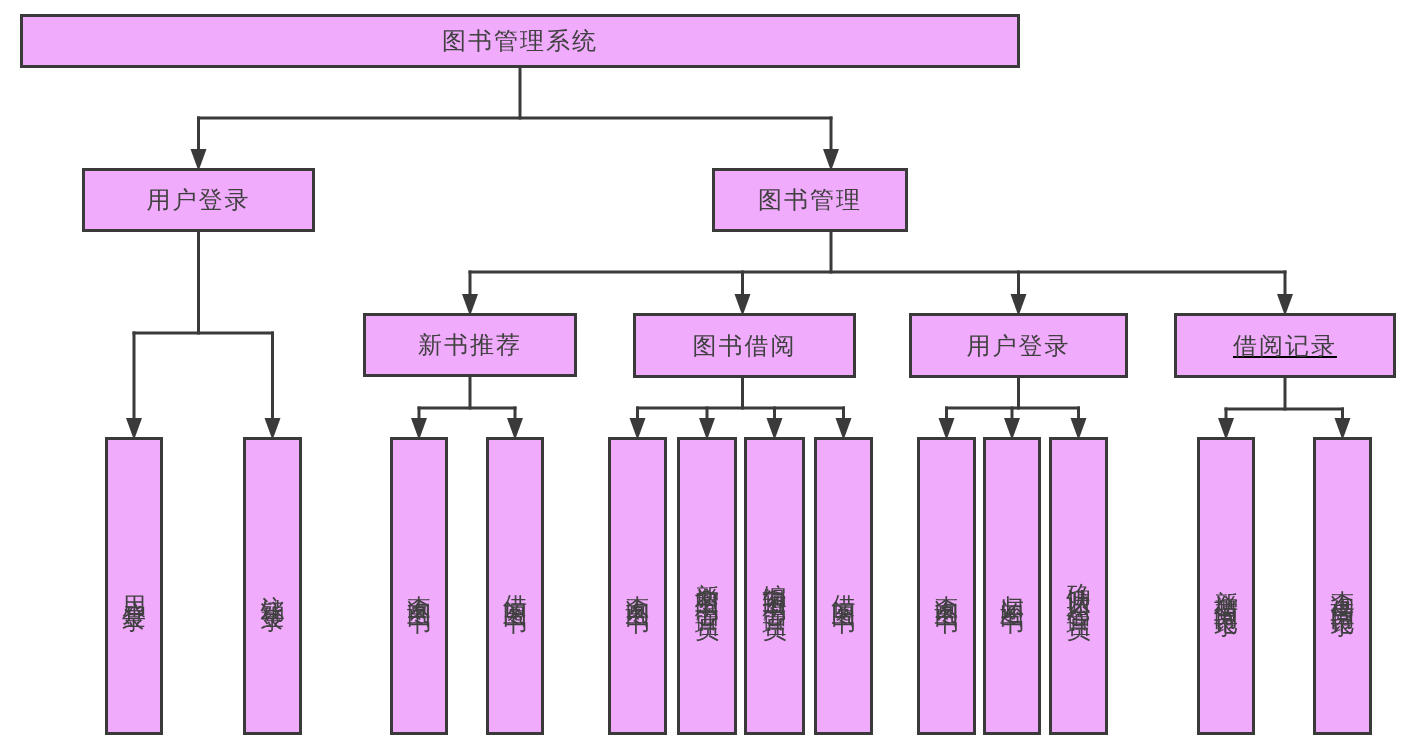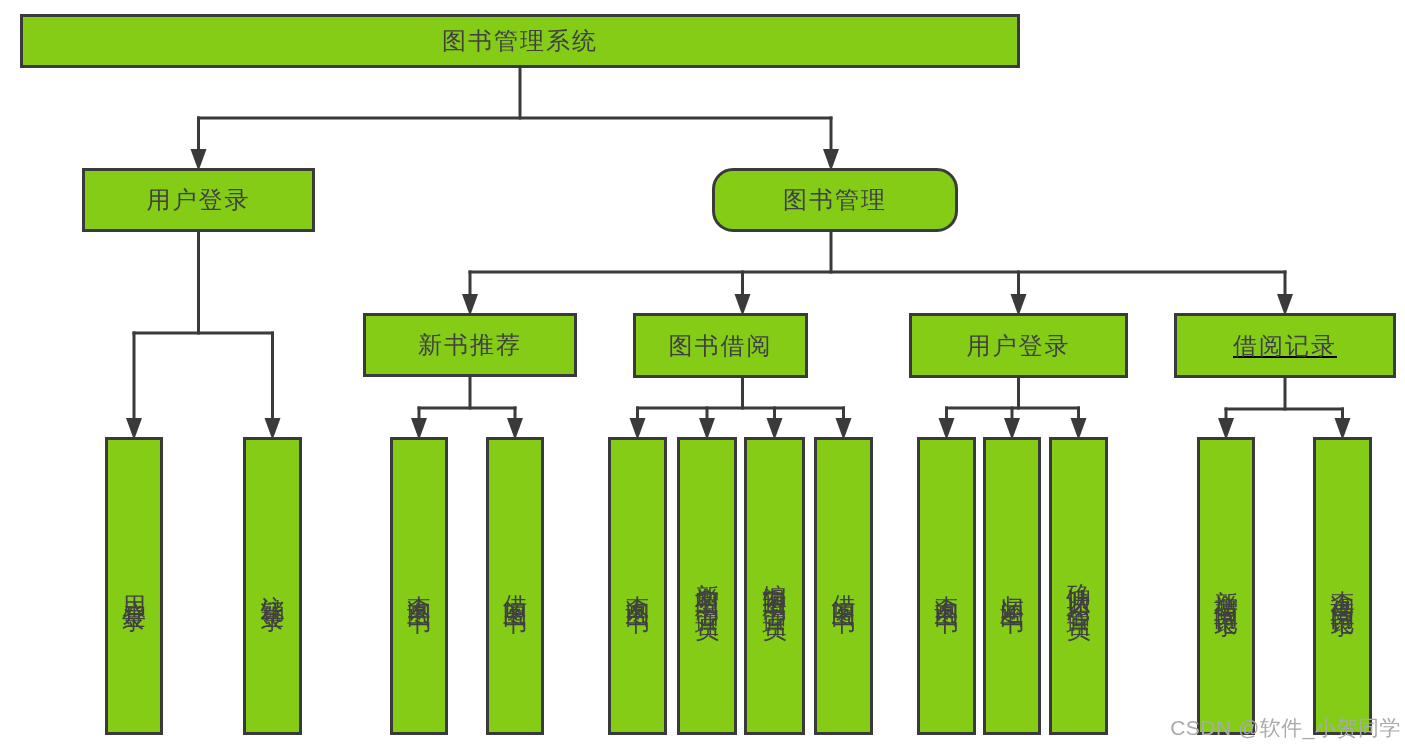--- a/index.html
+++ b/index.html
@@ -13,21 +13,21 @@
   #canvas {
     position: absolute; left: 0; top: 0;
     width: 1405px; height: 747px;
   }
   #edges {
     position: absolute; left: 0; top: 0; z-index: 1;
   }
   .node {
     position: absolute;
     box-sizing: border-box;
-    background: #84cc16;
+    background: #f0abfc;
     border: 3px solid #3a3a3a;
     display: flex;
     align-items: center;
     justify-content: center;
     z-index: 2;
   }
   .node .lbl {
     color: #404040;
     font-size: 24px;
     letter-spacing: 2px;
@@ -109,27 +109,27 @@
       <line x1="1342.5" y1="409" x2="1342.5" y2="424" stroke="#3a3a3a" stroke-width="3" stroke-linecap="square"></line>
       <polygon points="1334.5,418 1350.5,418 1342.5,440" fill="#3a3a3a"></polygon>
     </svg>
   <div id="nodes">
       <div class="node" style="left: 20px; top: 14px; width: 1000px; height: 54px;">
         <span class="lbl">图书管理系统</span>
       </div>
       <div class="node" style="left: 82px; top: 168px; width: 233px; height: 64px;">
         <span class="lbl">用户登录</span>
       </div>
-      <div class="node" style="left: 712px; top: 168px; width: 246px; height: 64px; border-radius: 21px;">
+      <div class="node" style="left: 712px; top: 168px; width: 196px; height: 64px;">
         <span class="lbl">图书管理</span>
       </div>
       <div class="node" style="left: 363px; top: 313px; width: 214px; height: 64px; justify-content: center;">
         <span class="lbl">新书推荐</span>
       </div>
-      <div class="node" style="left: 633px; top: 313px; width: 175px; height: 65px;">
+      <div class="node" style="left: 633px; top: 313px; width: 223px; height: 65px;">
         <span class="lbl">图书借阅</span>
       </div>
       <div class="node" style="left: 909px; top: 313px; width: 219px; height: 65px;">
         <span class="lbl">用户登录</span>
       </div>
       <div class="node" style="left: 1174px; top: 313px; width: 222px; height: 65px; text-decoration: underline;">
         <span class="lbl">借阅记录</span>
       </div>
       <div class="node vertical" style="left: 105px; top: 437px; width: 58px; height: 298px;">
         <span class="lbl">用户登录</span>
@@ -164,14 +164,13 @@
       <div class="node vertical" style="left: 1049px; top: 437px; width: 59px; height: 298px;">
         <span class="lbl">确认归还（管理员）</span>
       </div>
       <div class="node vertical" style="left: 1197px; top: 437px; width: 58px; height: 298px;">
         <span class="lbl">新增借阅记录</span>
       </div>
       <div class="node vertical" style="left: 1313px; top: 437px; width: 59px; height: 298px;">
         <span class="lbl">查询借阅记录</span>
       </div>
     </div>
-  <span id="watermark" style="color: rgb(170, 170, 170);">CSDN @软件_小贺同学</span>
 </div>
 
 </body></html>

